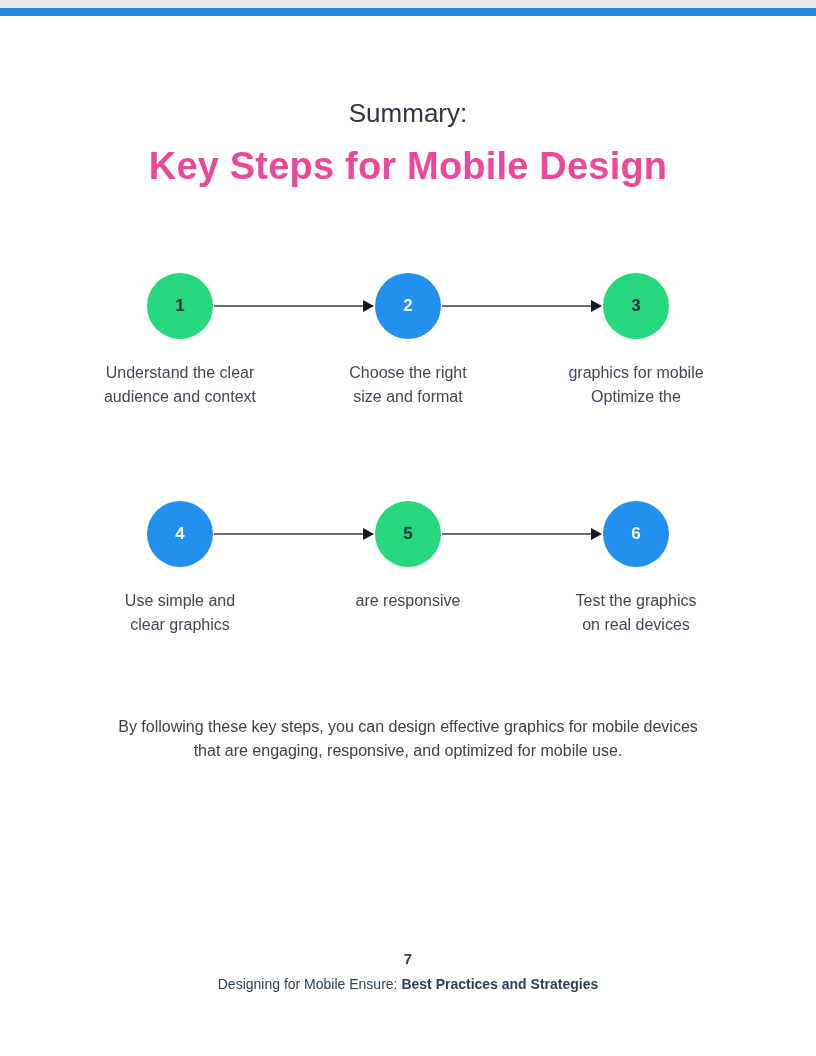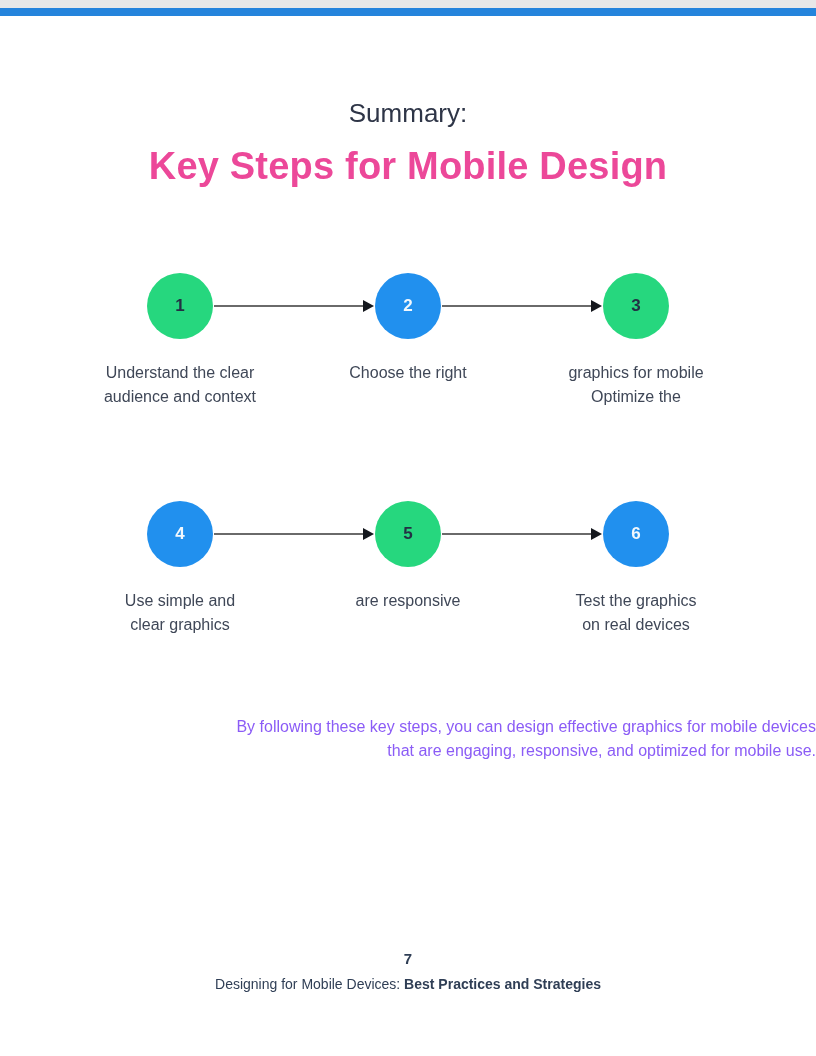--- a/index.html
+++ b/index.html
@@ -89,24 +89,24 @@
     padding: 0 66px;
     margin-top: 22px;
     text-align: center;
     font-size: 16px;
     line-height: 24px;
     color: #3f4757;
   }
 
   .summary-paragraph {
     margin-top: 78px;
-    text-align: right;
+    text-align: center;
     font-size: 16px;
     line-height: 24px;
-    color: #8b5cf6;
+    color: #404040;
   }
 
   .footer {
     position: absolute;
     left: 0;
     bottom: 72px;
     width: 816px;
     text-align: center;
     color: #2f3e55;
   }
@@ -142,20 +142,21 @@
     <div class="circle green" style="background-color: rgb(38, 215, 126);">3</div>
   </div>
 
   <div class="labels-row">
     <div class="step-label">
       <div>Understand the clear</div>
       <div>audience and context</div>
     </div>
     <div class="step-label">
       <div>Choose the right</div>
+      <div>size and format</div>
     </div>
     <div class="step-label">
       <div>graphics for mobile</div>
       <div>Optimize the</div>
     </div>
   </div>
 
   <div class="flow-row second">
     <div class="circle blue" style="background-color: rgb(33, 144, 238);">4</div>
     <div class="arrow">
@@ -185,19 +186,19 @@
   </div>
 
   <div class="summary-paragraph">
     <div>By following these key steps, you can design effective graphics for mobile devices</div>
     <div>that are engaging, responsive, and optimized for mobile use.</div>
   </div>
 
   <div class="footer">
     <div class="page-number">7</div>
     <div class="footer-line">
-      <span>Designing for Mobile Devices: </span><span class="bold">Best Practices and Strategies</span>
+      <span>Designing for Mobile Ensure: </span><span class="bold">Best Practices and Strategies</span>
     </div>
   </div>
 
   <div class="accent-bar bottom" style="background-color: rgb(37, 132, 220);"></div>
 
 </div>
 
 </body></html>

